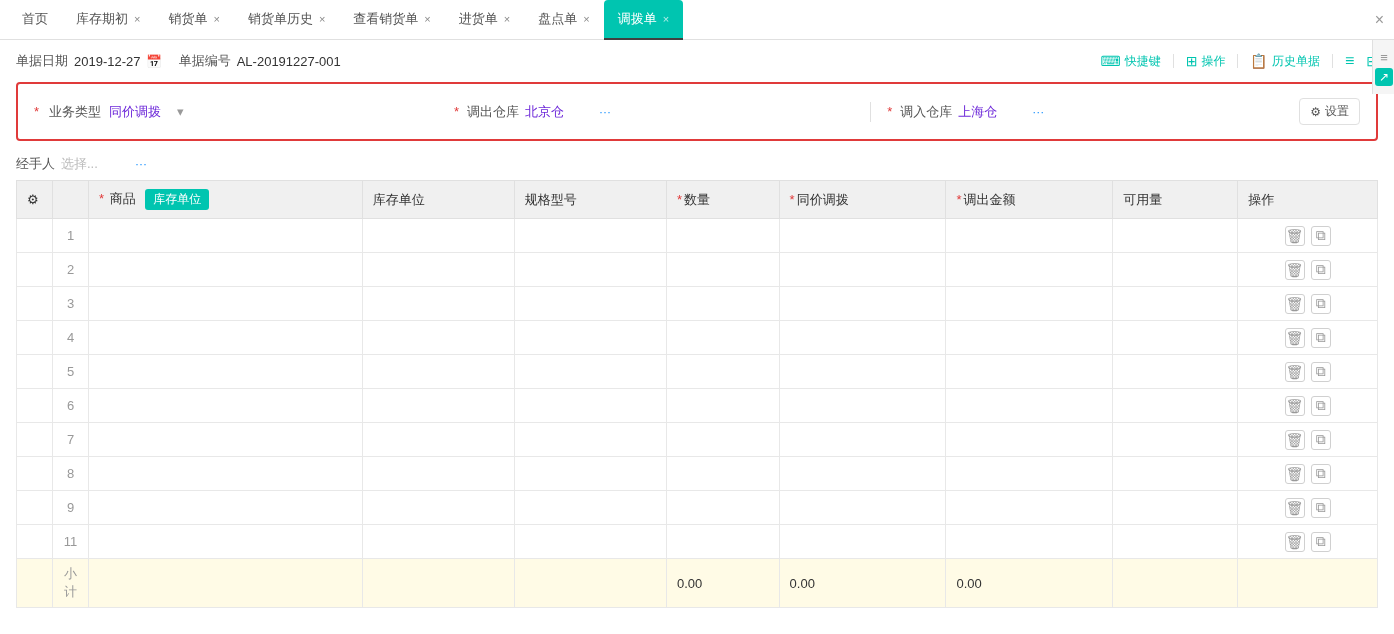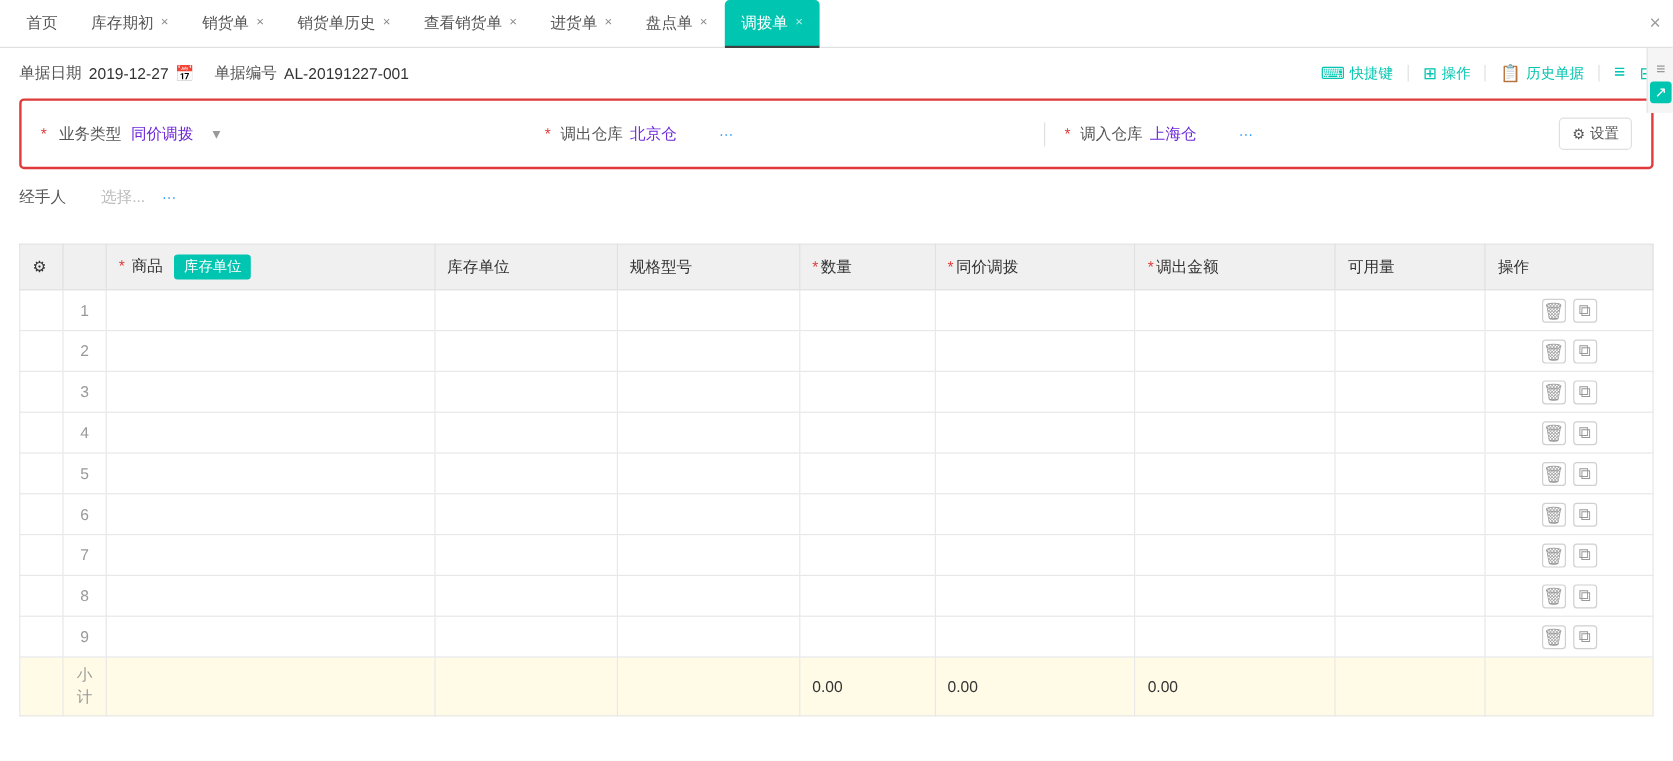--- a/index.html
+++ b/index.html
@@ -68,21 +68,21 @@
     .field-divider { width: 1px; background: #e0e0e0; height: 20px; margin: 0 16px; }
     .dropdown-arrow { color: #999; cursor: pointer; }
     .settings-btn {
       background: #fff; border: 1px solid #e0e0e0; border-radius: 4px;
       padding: 4px 10px; cursor: pointer; font-size: 12px; color: #555;
       display: flex; align-items: center; gap: 4px; margin-left: 12px;
     }
 
     
     .form-row2 {
-      display: flex; align-items: center; gap: 16px; margin-bottom: 30px; text-align: right;
+      display: flex; align-items: center; gap: 16px; margin-bottom: 7px;
     }
     .form-row2 .field-group { flex: 0 0 420px; }
 
     
     .data-table { width: 100%; border-collapse: collapse; font-size: 13px; }
     .data-table th {
       background: #f0f0f0; border: 1px solid #e0e0e0; padding: 8px 10px;
       text-align: left; font-weight: normal; color: #333; white-space: nowrap;
     }
     .data-table th.required::before { content: '*'; color: #e03a3a; margin-right: 2px; }
@@ -405,20 +405,37 @@
     <td></td>
     <td></td>
     <td></td>
     <td>
       <div class="op-icons">
         <span class="op-icon" title="删除">🗑</span>
         <span class="op-icon" title="复制">⧉</span>
       </div>
     </td>
   </tr>
+        <tr>
+    <td></td>
+    <td class="row-num">11</td>
+    <td></td>
+    <td></td>
+    <td></td>
+    <td></td>
+    <td></td>
+    <td></td>
+    <td></td>
+    <td>
+      <div class="op-icons">
+        <span class="op-icon" title="删除">🗑</span>
+        <span class="op-icon" title="复制">⧉</span>
+      </div>
+    </td>
+  </tr>
       </tbody>
     <tfoot>
       <tr class="subtotal-row">
         <td></td>
         <td class="row-num">
           <span>小计</span>
         </td>
         <td></td>
         <td></td>
         <td></td>

